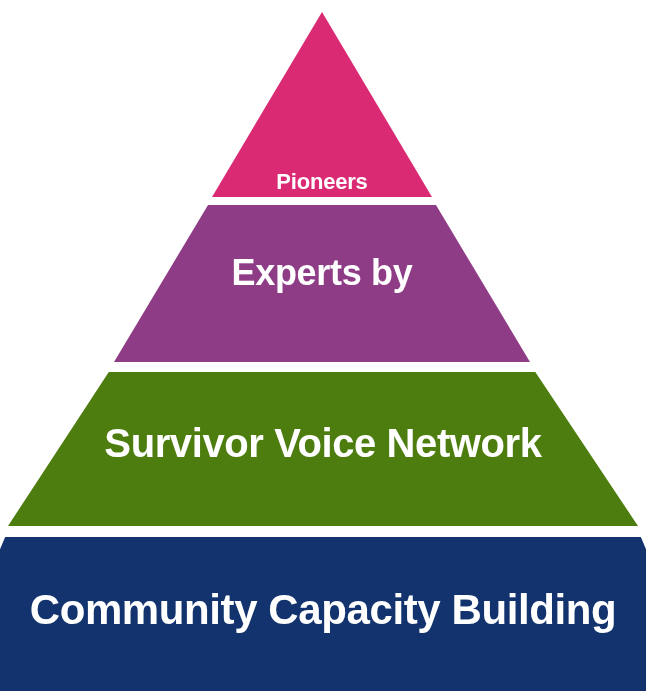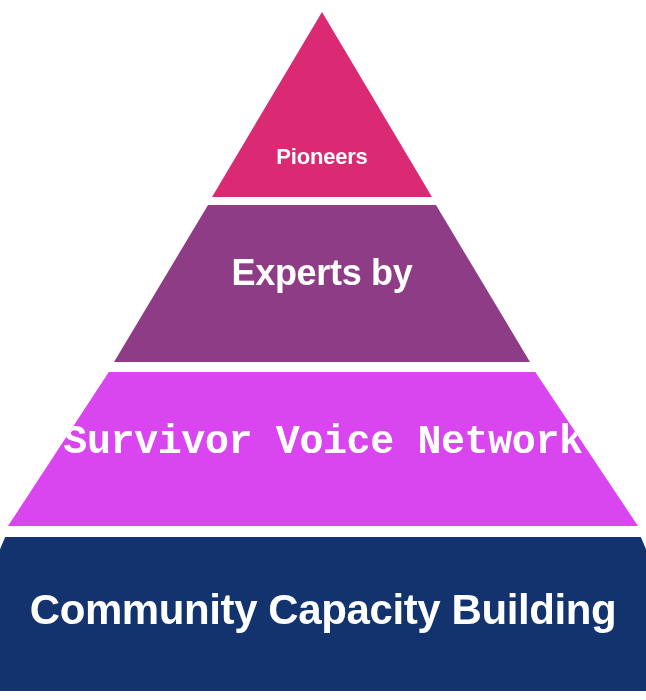--- a/index.html
+++ b/index.html
@@ -19,21 +19,20 @@
     align-items: center;
     justify-content: center;
     text-align: center;
     color: #ffffff;
     font-weight: bold;
   }
   .tier-1 {
     left: 212px; top: 12px; width: 220px; height: 185px;
     clip-path: polygon(50% 0, 100% 100%, 0 100%);
     justify-content: flex-end;
-    padding-bottom: 25px;
     font-size: 22px;
     line-height: 30px;
     letter-spacing: -0.2px;
   }
   .tier-2 {
     left: 114px; top: 205px; width: 416px; height: 157px;
     clip-path: polygon(22.6% 0, 77.4% 0, 100% 100%, 0 100%);
     padding-bottom: 22px;
     font-size: 36px;
     line-height: 45px;
@@ -65,21 +64,21 @@
 <div class="stage">
 
   <div class="tier tier-1" style="background-color: rgb(218, 42, 116);">
     <span class="tier-line">Pioneers</span>
   </div>
 
   <div class="tier tier-2" style="background-color: rgb(142, 60, 134); align-items: center;">
     <span class="tier-line">Experts by</span>
   </div>
 
-  <div class="tier tier-3" style="background-color: #d946ef; font-family: Liberation Mono, monospace;">
+  <div class="tier tier-3" style="background-color: #4d7c0f;">
     <span class="tier-line">Survivor Voice Network</span>
   </div>
 
   <div class="tier tier-4" style="background-color: rgb(18, 51, 110);">
     <span class="tier-line">Community Capacity Building</span>
   </div>
 
 </div>
 
 </body></html>

